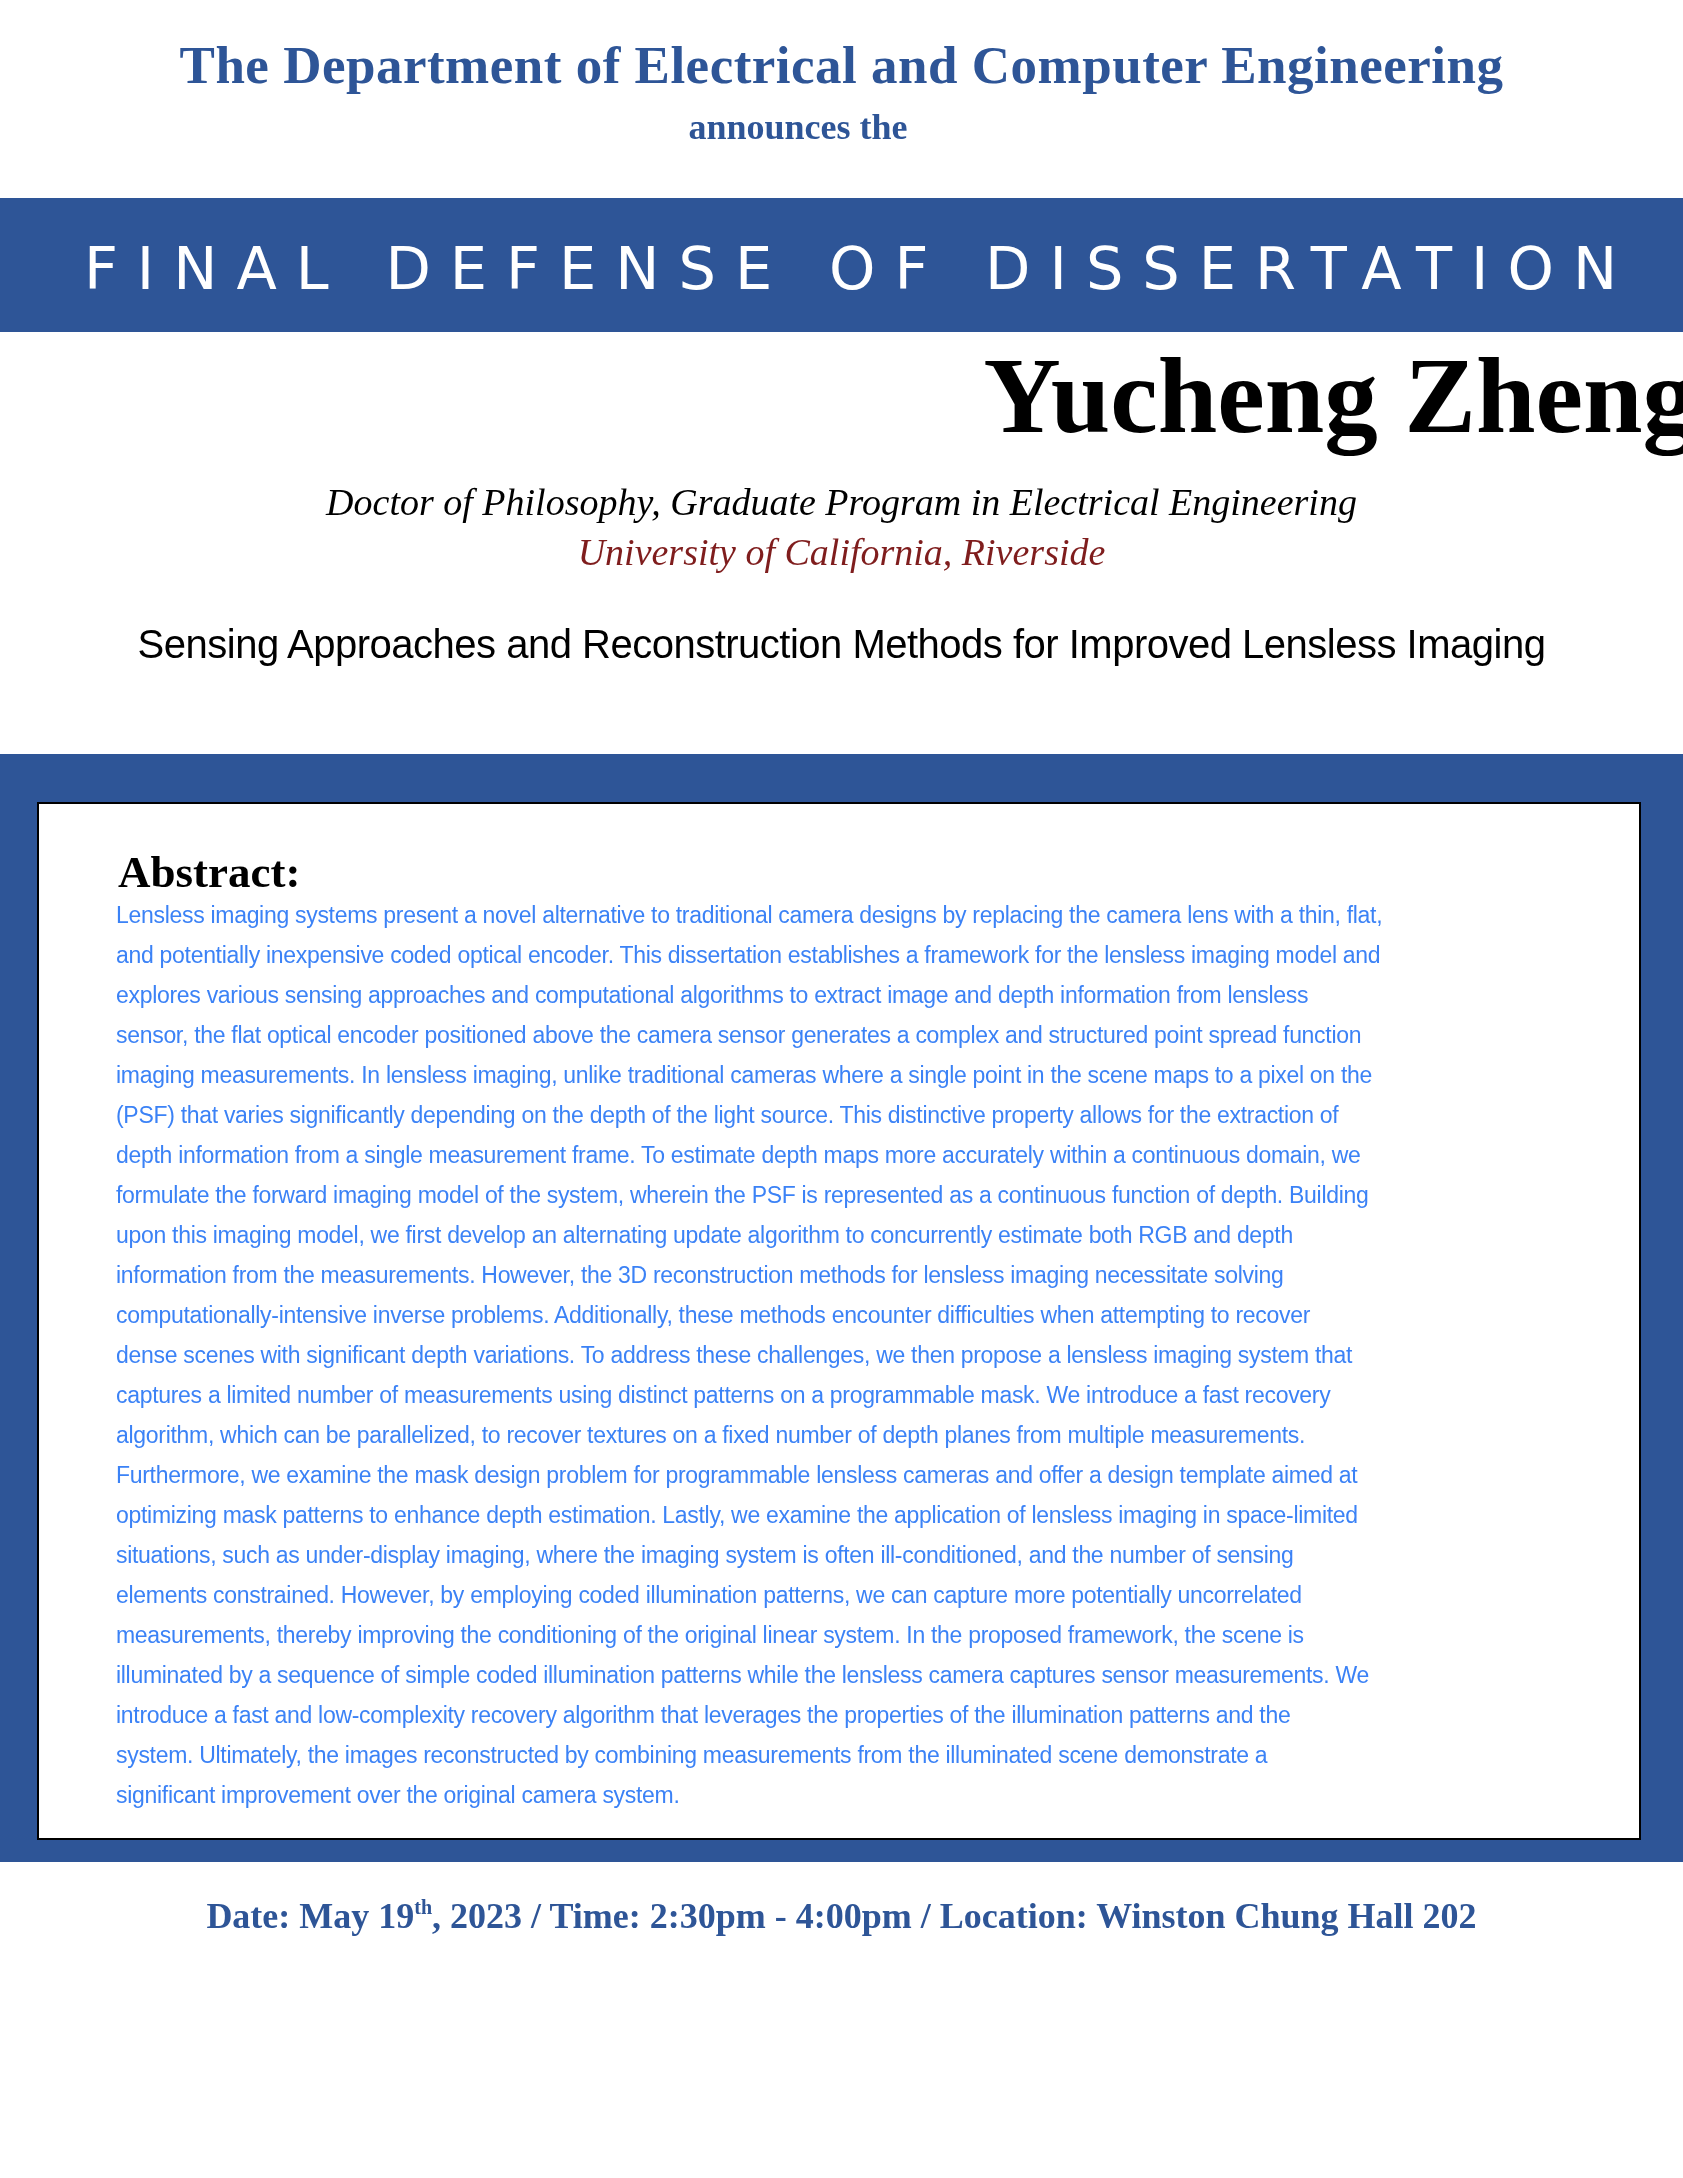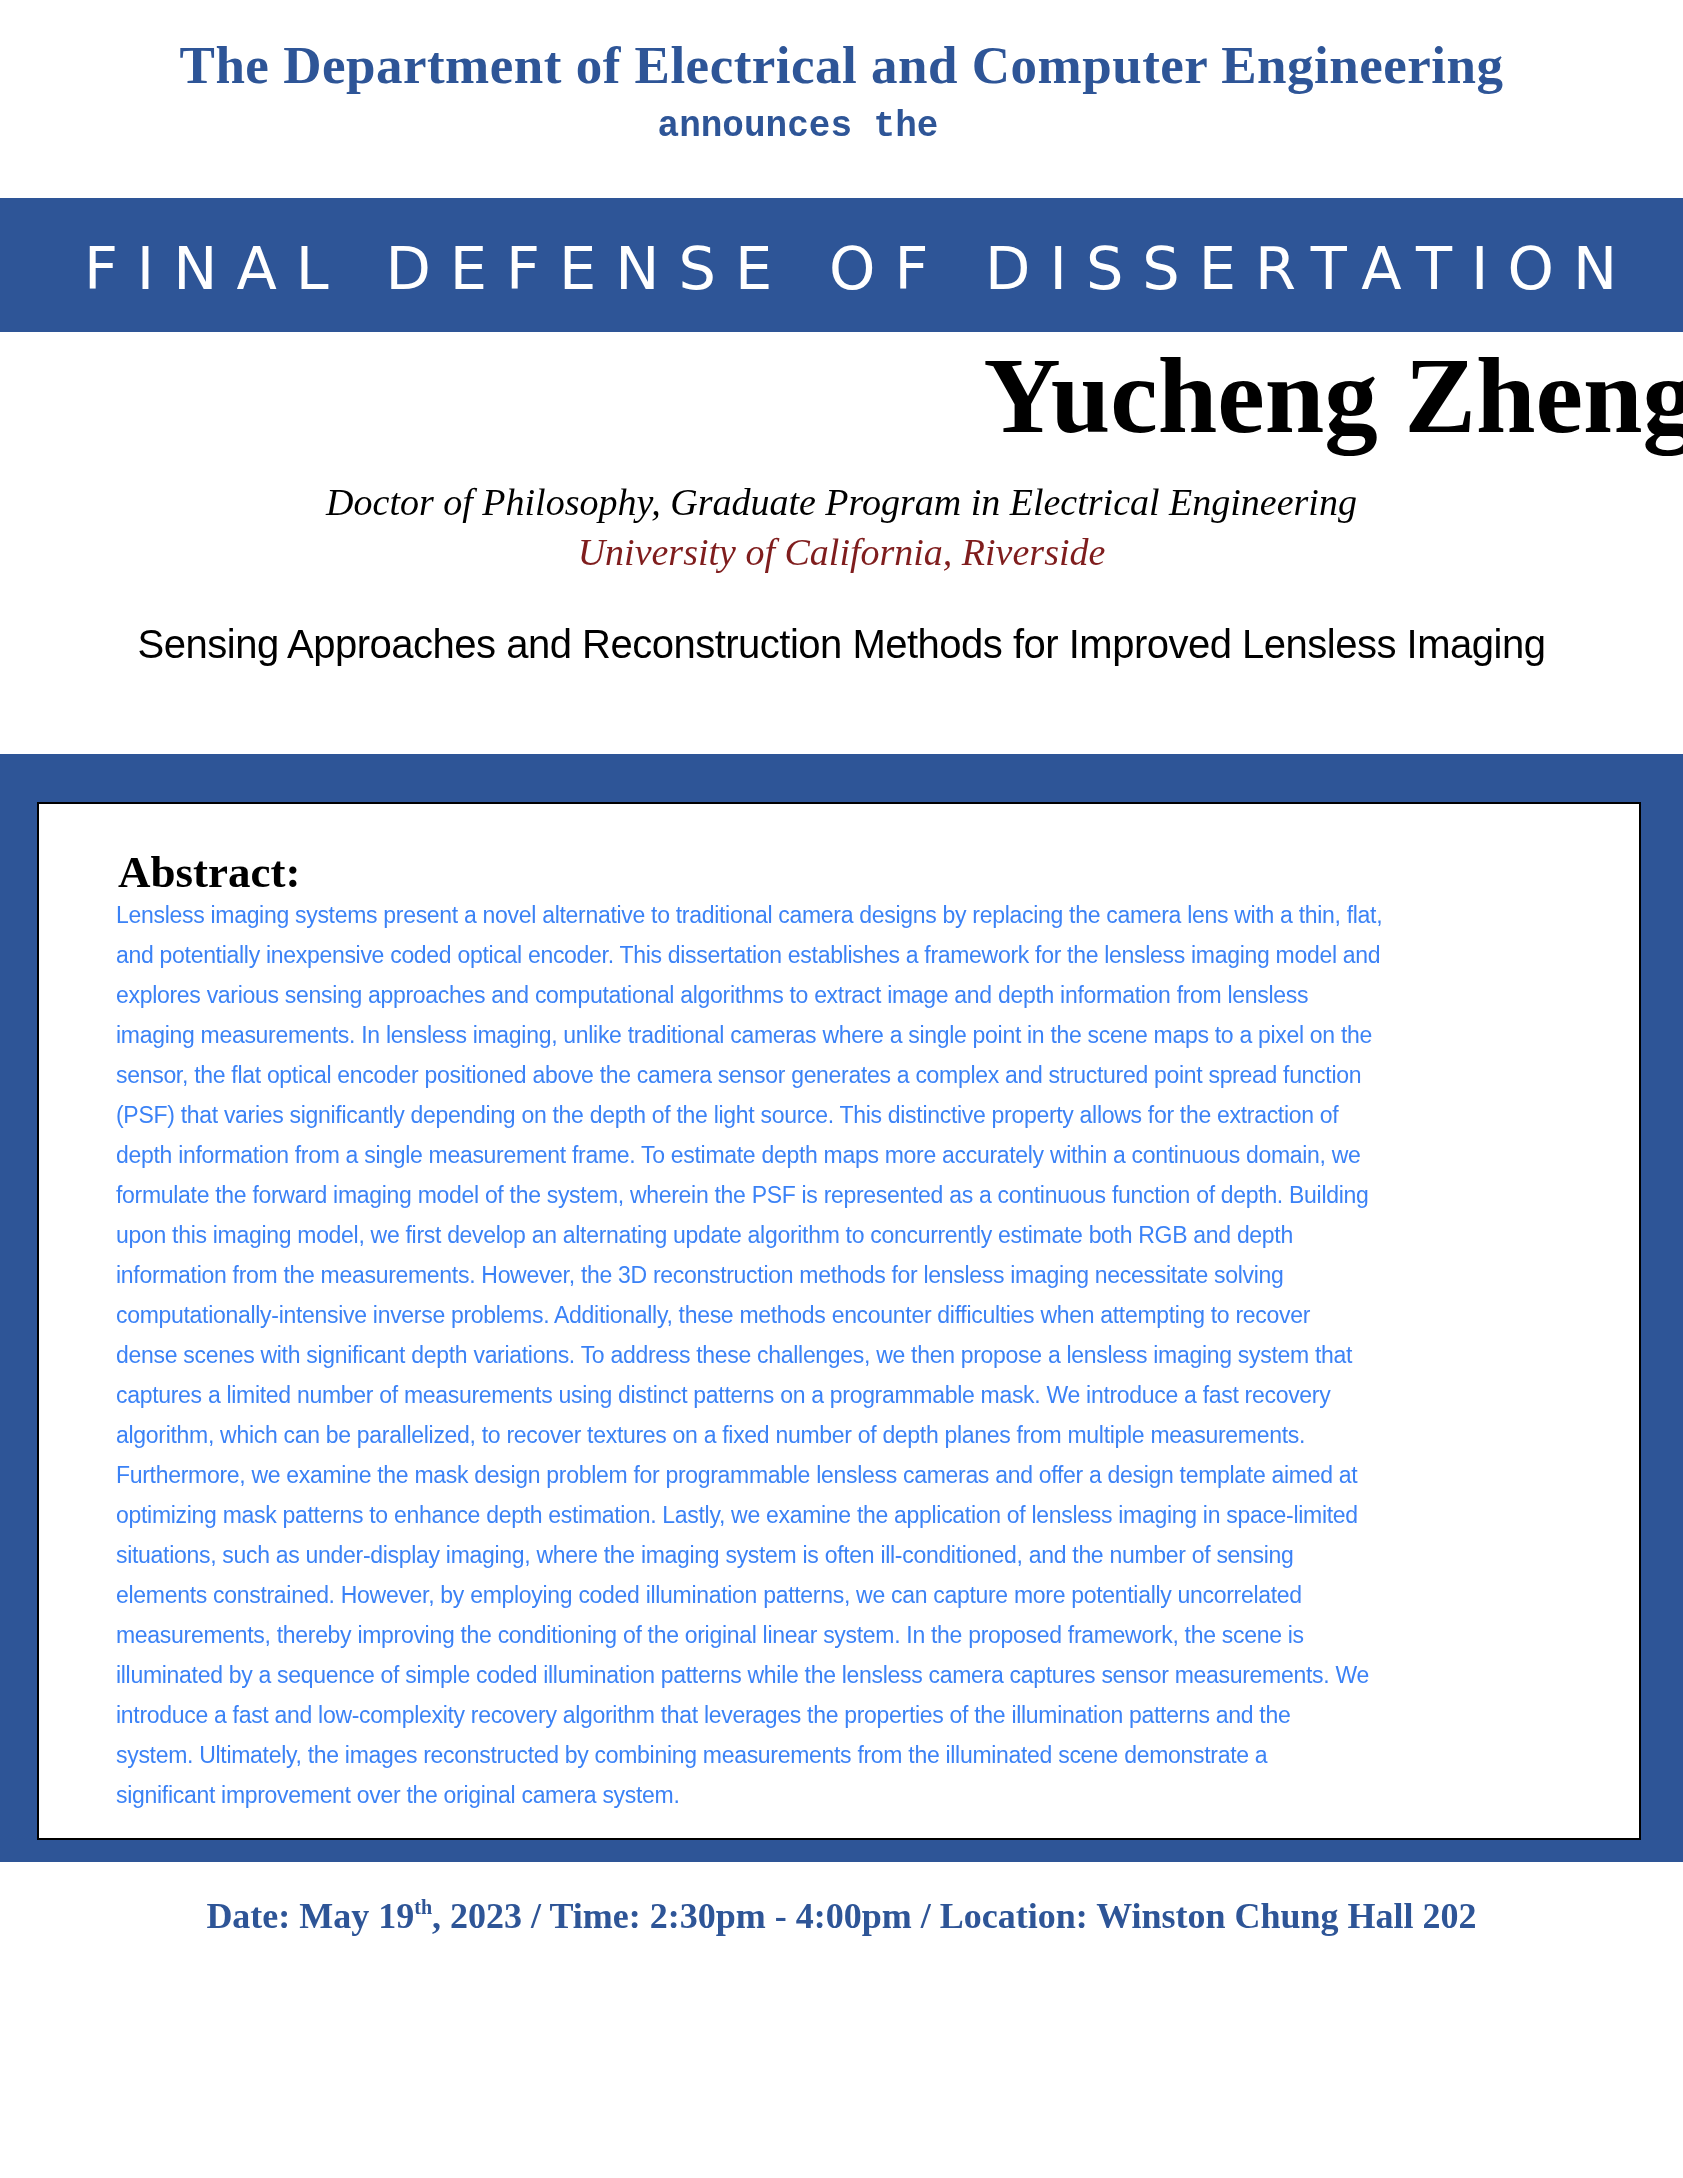--- a/index.html
+++ b/index.html
@@ -5,21 +5,21 @@
   html, body { margin: 0; padding: 0; background: #ffffff; }
   body { width: 1683px; height: 2178px; position: relative; overflow: hidden; }
   .abs { position: absolute; }
   .dept {
     left: 0; width: 1683px; top: 36px; text-align: center;
     font-family: "Liberation Serif", "DejaVu Serif", serif; font-weight: bold;
     font-size: 53px; line-height: 59px; color: #2e5597; letter-spacing: 0.5px;
   }
   .announces {
     left: 0; width: 1596px; top: 107px; text-align: center;
-    font-family: Liberation Mono, monospace; font-weight: bold;
+    font-family: Liberation Serif, serif; font-weight: bold;
     font-size: 36px; line-height: 40px; color: #2e5597;
   }
   .banner {
     left: 0; top: 198px; width: 1683px; height: 134px; background: #2e5597;
   }
   .banner-text {
     left: 0; width: 1683px; top: 234px; text-align: center;
     font-family: "DejaVu Sans", "Liberation Sans", sans-serif; font-weight: normal;
     font-size: 59px; line-height: 69px; color: #ffffff; letter-spacing: 19px;
     padding-left: 37px; box-sizing: border-box;
@@ -86,22 +86,22 @@
 
 <div class="abs diss-title">Sensing Approaches and Reconstruction Methods for Improved Lensless Imaging</div>
 
 <div class="abs blue-frame"></div>
 <div class="abs abstract-box"></div>
 <div class="abs abstract-heading">Abstract:</div>
 <div class="abs abstract-body">
   <span class="abstract-line">Lensless imaging systems present a novel alternative to traditional camera designs by replacing the camera lens with a thin, flat,</span>
   <span class="abstract-line">and potentially inexpensive coded optical encoder. This dissertation establishes a framework for the lensless imaging model and</span>
   <span class="abstract-line">explores various sensing approaches and computational algorithms to extract image and depth information from lensless</span>
+  <span class="abstract-line">sensor, the flat optical encoder positioned above the camera sensor generates a complex and structured point spread function</span>
   <span class="abstract-line">imaging measurements. In lensless imaging, unlike traditional cameras where a single point in the scene maps to a pixel on the</span>
-  <span class="abstract-line">sensor, the flat optical encoder positioned above the camera sensor generates a complex and structured point spread function</span>
   <span class="abstract-line">(PSF) that varies significantly depending on the depth of the light source. This distinctive property allows for the extraction of</span>
   <span class="abstract-line">depth information from a single measurement frame. To estimate depth maps more accurately within a continuous domain, we</span>
   <span class="abstract-line">formulate the forward imaging model of the system, wherein the PSF is represented as a continuous function of depth. Building</span>
   <span class="abstract-line">upon this imaging model, we first develop an alternating update algorithm to concurrently estimate both RGB and depth</span>
   <span class="abstract-line">information from the measurements. However, the 3D reconstruction methods for lensless imaging necessitate solving</span>
   <span class="abstract-line">computationally-intensive inverse problems. Additionally, these methods encounter difficulties when attempting to recover</span>
   <span class="abstract-line">dense scenes with significant depth variations. To address these challenges, we then propose a lensless imaging system that</span>
   <span class="abstract-line">captures a limited number of measurements using distinct patterns on a programmable mask. We introduce a fast recovery</span>
   <span class="abstract-line">algorithm, which can be parallelized, to recover textures on a fixed number of depth planes from multiple measurements.</span>
   <span class="abstract-line">Furthermore, we examine the mask design problem for programmable lensless cameras and offer a design template aimed at</span>

